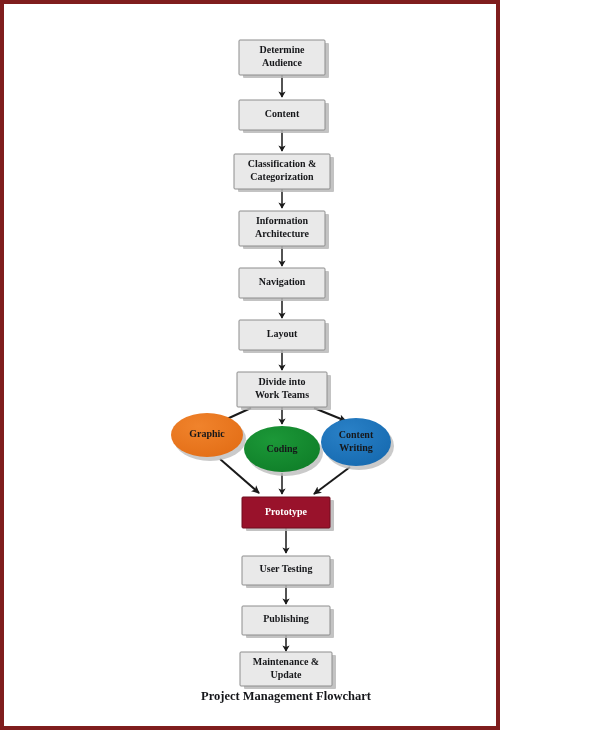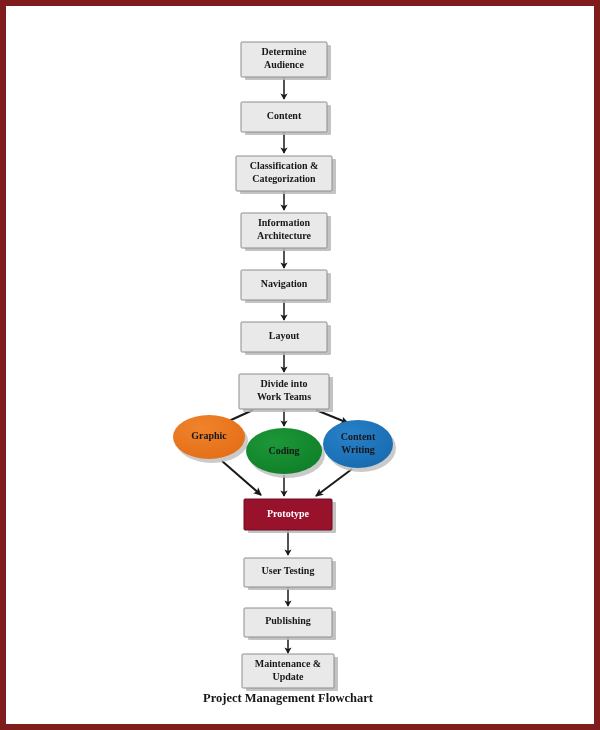--- a/index.html
+++ b/index.html
@@ -2,25 +2,25 @@
 <html><head>
 <meta charset="utf-8">
 <style>
   html, body {
     margin: 0;
     padding: 0;
     background: #ffffff;
   }
   #page {
     position: relative;
-    width: 600px;
+    width: 500px;
     height: 730px;
     background: #ffffff;
     box-sizing: border-box;
-    border: 6px solid #7f1d1d;
+    border: 4px solid #7f1d1d;
     overflow: hidden;
     font-family: "Liberation Serif", "DejaVu Serif", serif;
   }
   #flow-svg {
     position: absolute;
     left: 0;
     top: 0;
     width: 600px;
     height: 730px;
     display: block;

